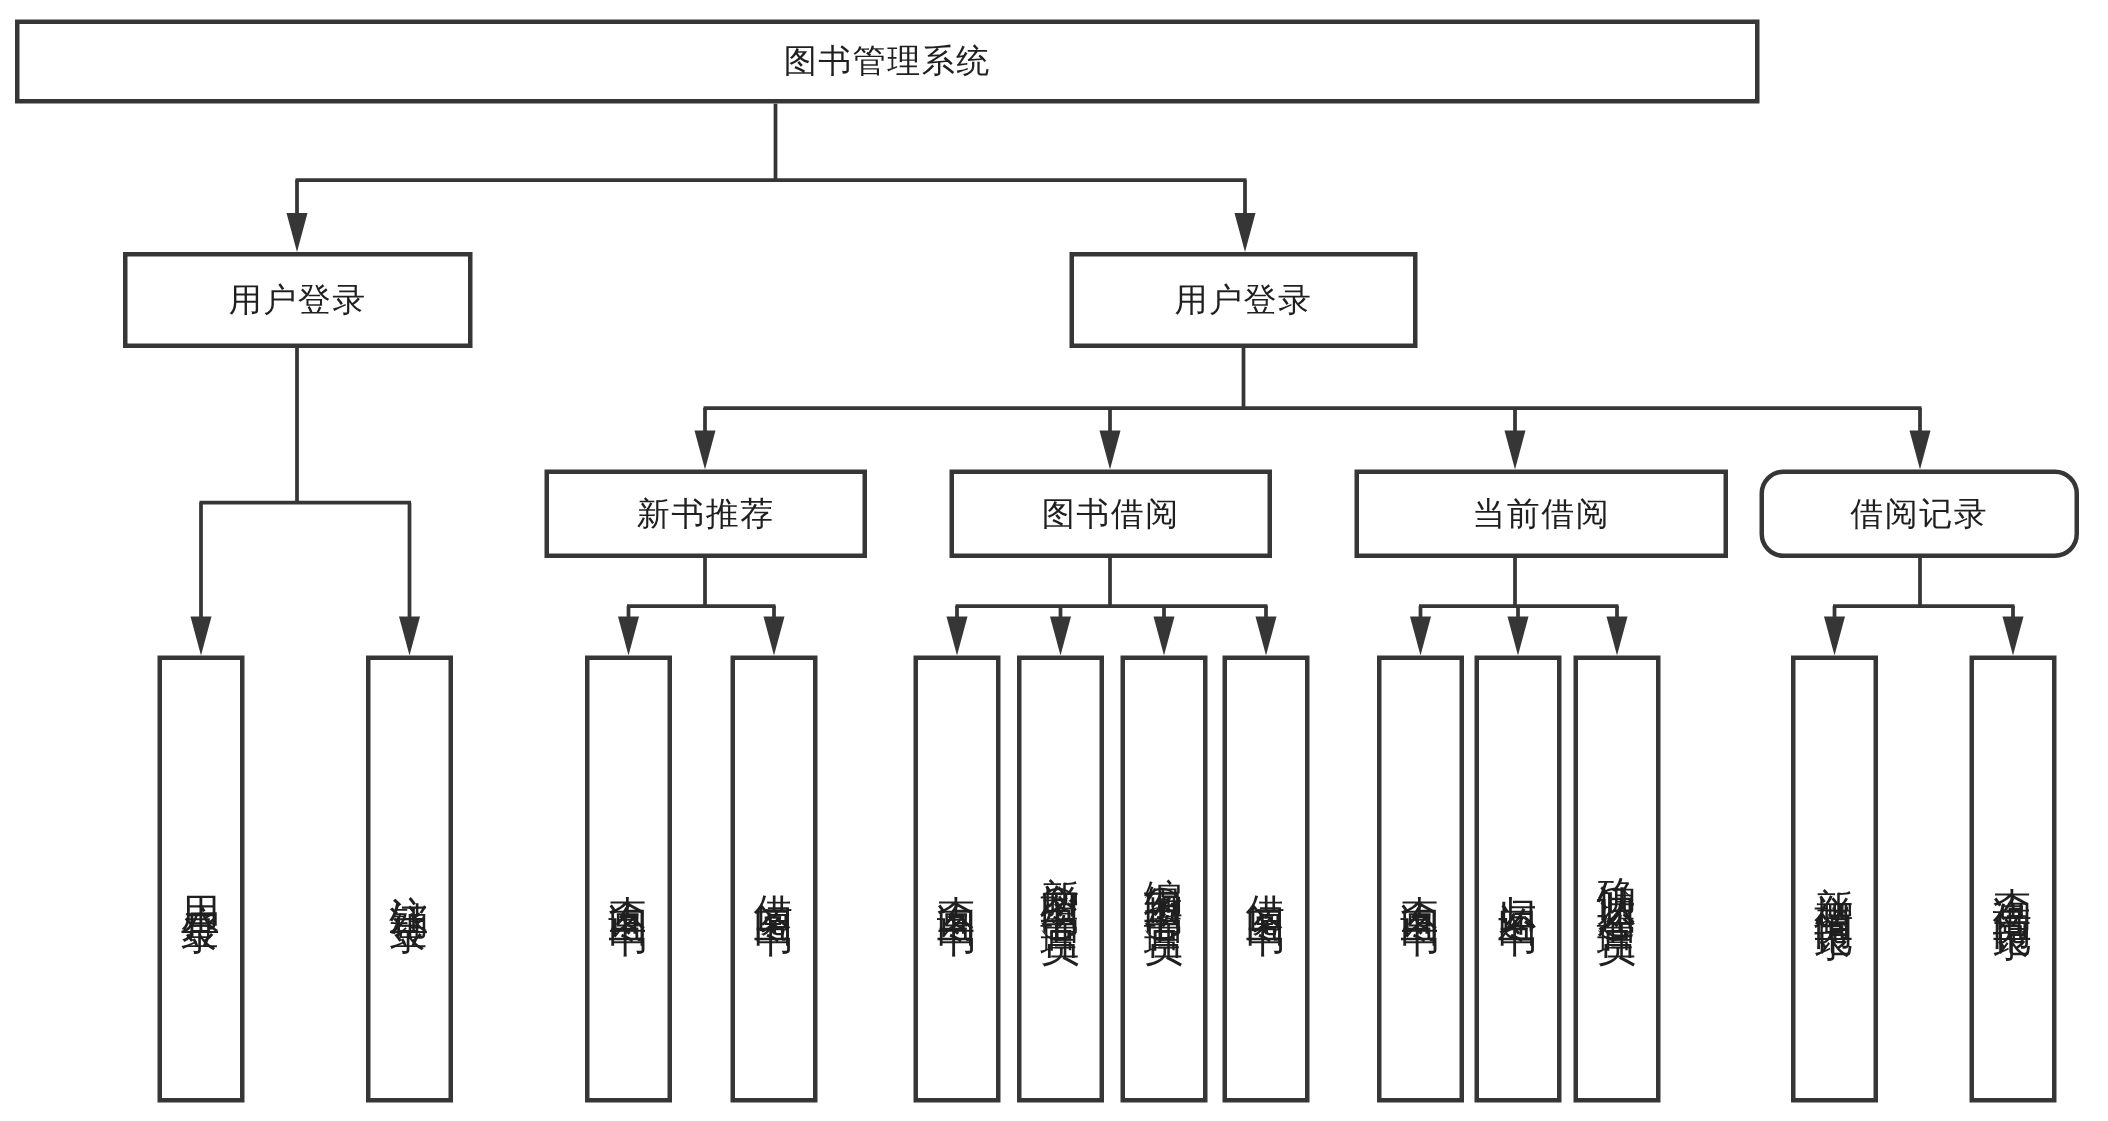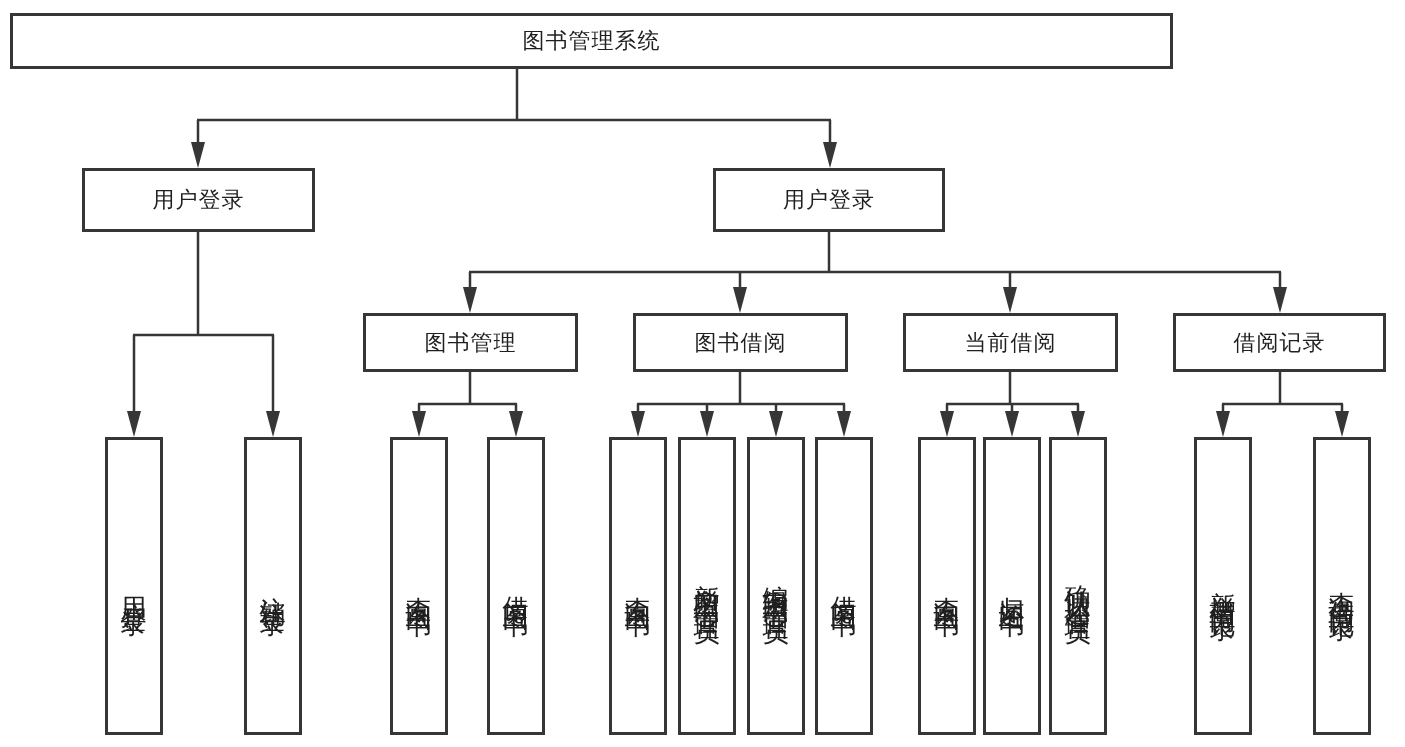--- a/index.html
+++ b/index.html
@@ -47,22 +47,22 @@
     line-height: 1;
     letter-spacing: 5px;
     white-space: nowrap;
   }
   
   #node-root            { left: 10px;   top: 13px;  width: 1163px; height: 56px; }
   #node-user-login      { left: 82px;   top: 168px; width: 233px;  height: 64px; }
   #node-book-mgmt       { left: 713px;  top: 168px; width: 232px;  height: 64px; }
   #node-new-book        { left: 363px;  top: 313px; width: 215px;  height: 59px; }
   #node-book-borrow     { left: 633px;  top: 313px; width: 215px;  height: 59px; align-items: center; }
-  #node-current-borrow  { left: 903px;  top: 313px; width: 215px;  height: 59px; }
-  #node-borrow-records  { left: 1173px; top: 313px; width: 213px;  height: 59px; }
+  #node-current-borrow  { left: 903px;  top: 313px; width: 249px;  height: 59px; }
+  #node-borrow-records  { left: 1173px; top: 313px; width: 213px;  height: 59px; border-radius: 16px; }
   .leaf { top: 437px; height: 298px; width: 58px; }
   #leaf-a1 { left: 105px; }
   #leaf-a2 { left: 244px; }
   #leaf-b1 { left: 390px; }
   #leaf-b2 { left: 487px; }
   #leaf-c1 { left: 609px; }
   #leaf-c2 { left: 678px; }
   #leaf-c3 { left: 747px; }
   #leaf-c4 { left: 815px; }
   #leaf-d1 { left: 918px; }
@@ -166,21 +166,21 @@
   </div>
 
   <div class="box" id="node-user-login">
     <span class="h-label">用户登录</span>
   </div>
   <div class="box" id="node-book-mgmt">
     <span class="h-label">用户登录</span>
   </div>
 
   <div class="box" id="node-new-book">
-    <span class="h-label">图书管理</span>
+    <span class="h-label">新书推荐</span>
   </div>
   <div class="box" id="node-book-borrow">
     <span class="h-label">图书借阅</span>
   </div>
   <div class="box" id="node-current-borrow">
     <span class="h-label">当前借阅</span>
   </div>
   <div class="box" id="node-borrow-records">
     <span class="h-label">借阅记录</span>
   </div>

